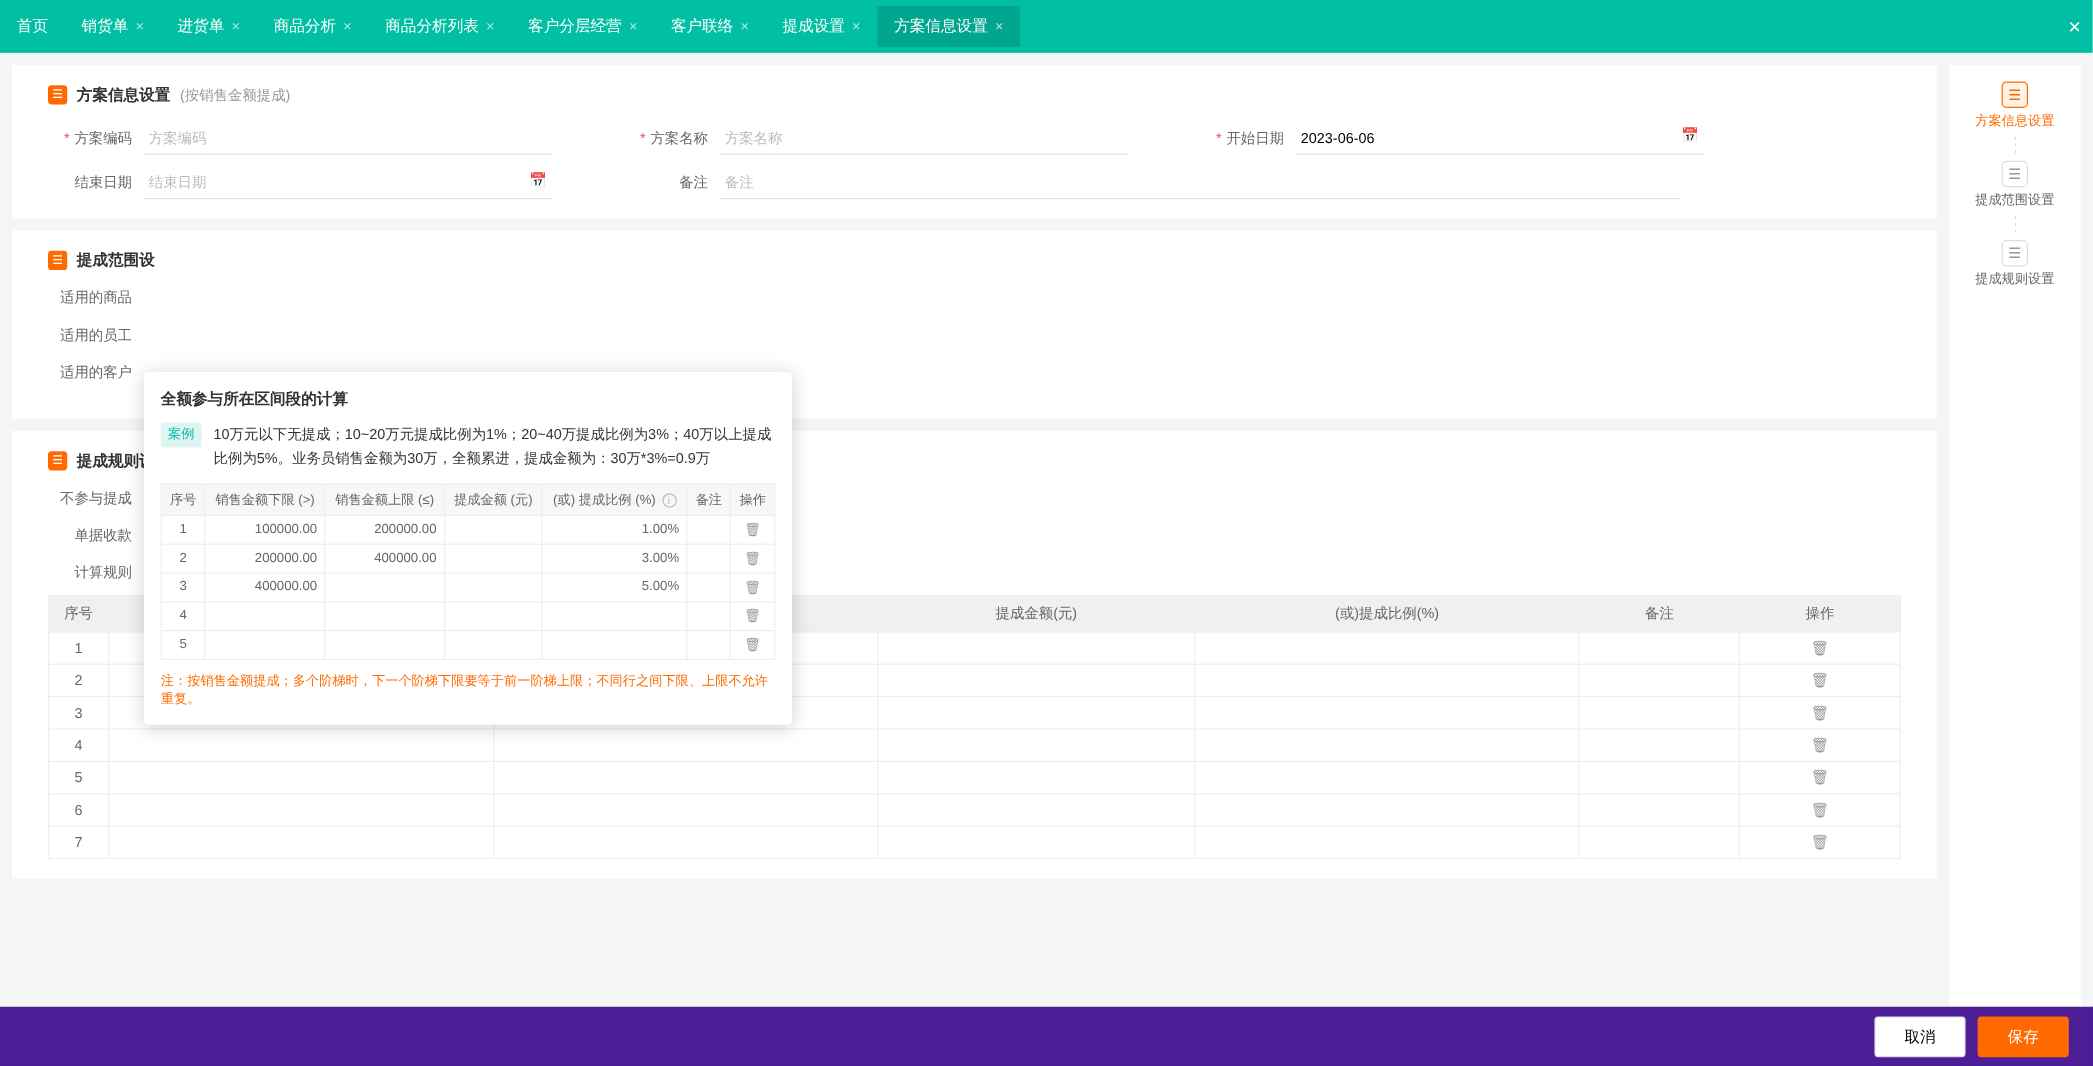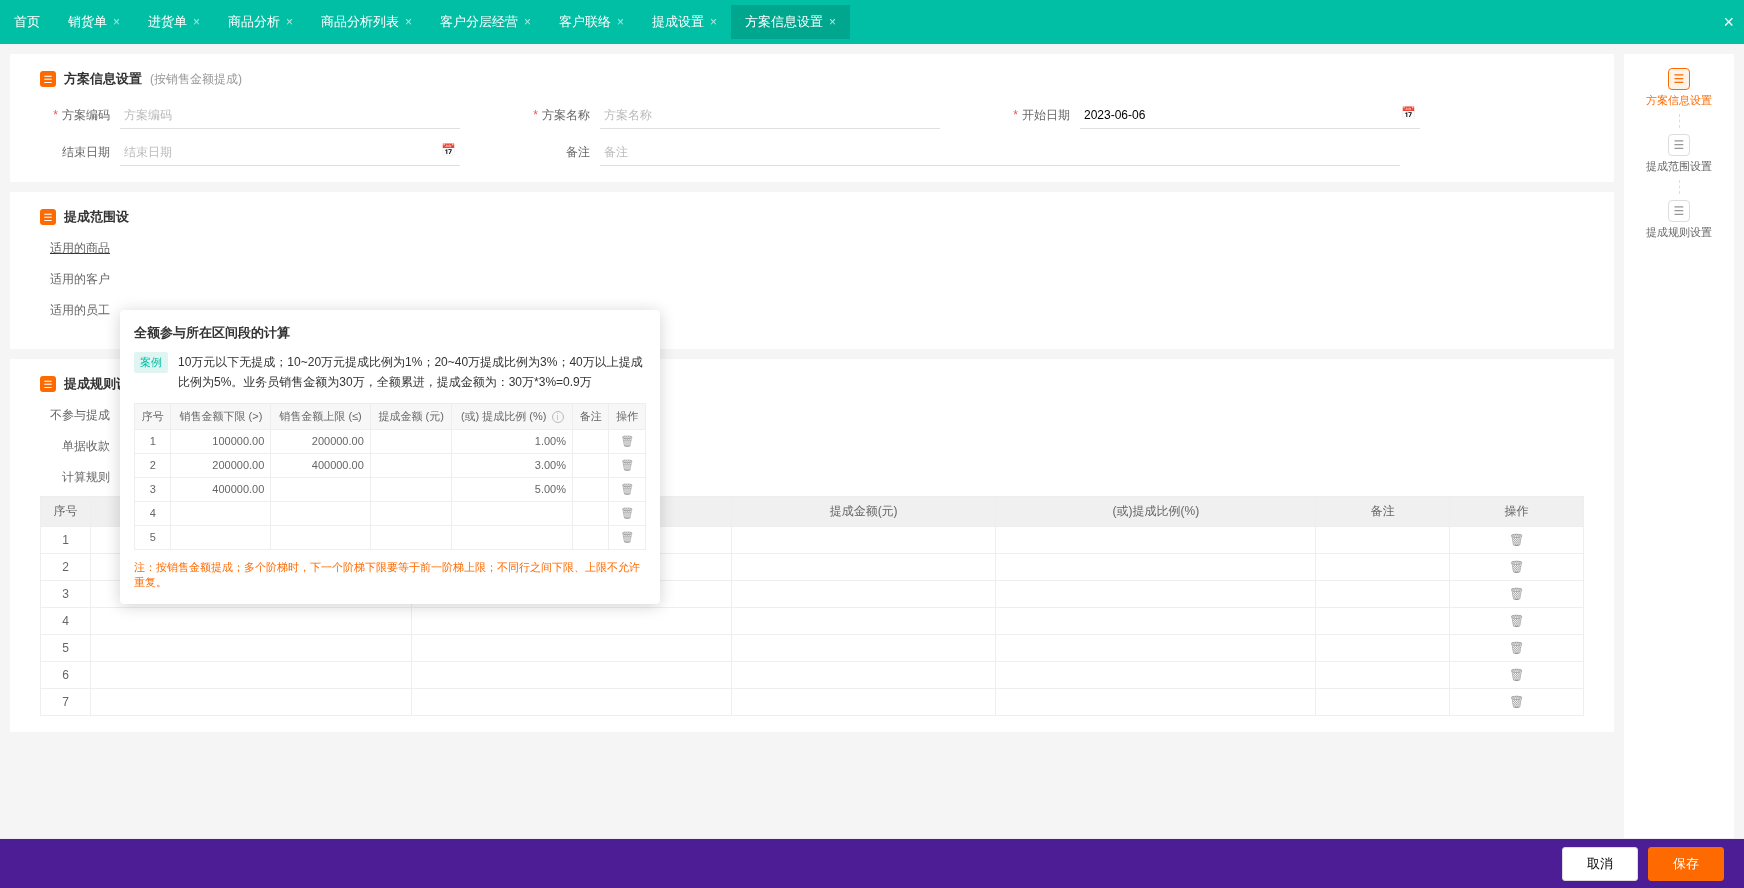--- a/index.html
+++ b/index.html
@@ -145,28 +145,28 @@
         </div>
       </div>
     </div>
 
     <div class="card">
       <div class="sec-head">
         <span class="sec-icon">☰</span>
         <span class="sec-title">提成范围设</span>
       </div>
       <div id="scope-rows">
-          <div class="form-row" style="margin-bottom: 14px; text-decoration: underline;">
+          <div class="form-row" style="margin-bottom: 14px;">
             <span class="form-label">适用的商品</span>
+          </div>
+          <div class="form-row" style="margin-bottom: 14px;">
+            <span class="form-label">适用的员工</span>
           </div>
           <div class="form-row" style="margin-bottom: 14px;">
             <span class="form-label">适用的客户</span>
-          </div>
-          <div class="form-row" style="margin-bottom: 14px;">
-            <span class="form-label">适用的员工</span>
           </div>
         </div>
     </div>
 
     <div class="card">
       <div class="sec-head">
         <span class="sec-icon">☰</span>
         <span class="sec-title">提成规则设</span>
       </div>
       <div style="display:flex;flex-direction:column;gap:14px;">

